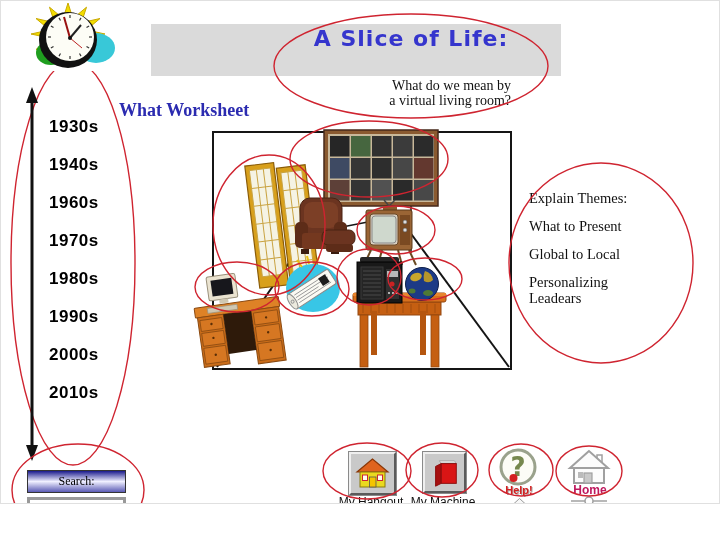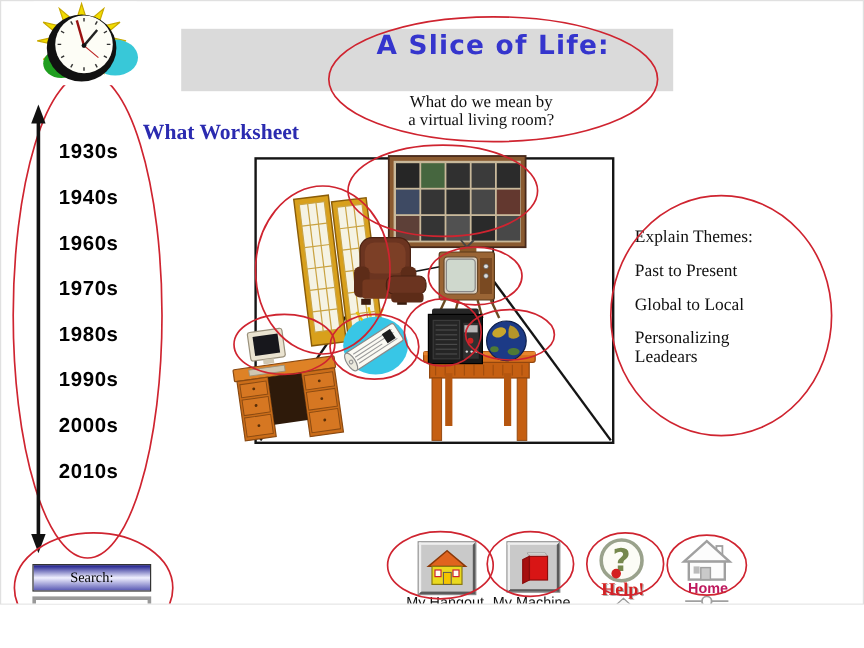--- a/index.html
+++ b/index.html
@@ -8,21 +8,21 @@
   svg.layer{position:absolute;left:0;top:0;}
   .scene{z-index:0;}
   .hi{z-index:6;pointer-events:none;}
   .red{fill:none;stroke:#cf2430;stroke-width:1.4;}
 
   .banner{position:absolute;left:150px;top:23px;width:410px;height:52px;background:#dadada;z-index:1;}
   .title1{position:absolute;left:250px;top:25px;width:320px;text-align:center;z-index:2;
           font-family:"DejaVu Sans",sans-serif;font-weight:bold;font-size:22px;color:#3535cd;letter-spacing:1px;}
   .title2{position:absolute;left:250px;top:51px;width:320px;text-align:center;z-index:2;
           font-family:"DejaVu Sans",sans-serif;font-weight:bold;font-size:16px;color:#c81e1e;letter-spacing:0.5px;}
-  .question{position:absolute;left:290px;top:77px;width:220px;text-align:center;z-index:2;
+  .question{position:absolute;left:290px;top:77px;width:220px;text-align:right;z-index:2;
             font-family:"Liberation Serif","DejaVu Serif",serif;font-size:14px;line-height:15px;color:#111;}
   .team{position:absolute;left:118px;top:99px;z-index:2;
         font-family:"Liberation Serif","DejaVu Serif",serif;font-weight:bold;font-size:18px;color:#2b2bb0;}
 
   .decades{position:absolute;left:48px;top:116px;z-index:2;}
   .decade{height:38px;font-weight:800;font-size:17px;color:#000;letter-spacing:0.5px;}
 
   .themes{position:absolute;left:528px;top:189px;width:126px;z-index:2;
           font-family:"Liberation Serif","DejaVu Serif",serif;font-size:14.5px;color:#111;}
   .themes p{margin:0 0 12px 0;line-height:16px;}
@@ -39,21 +39,21 @@
        box-shadow:0 0 0 1px #8a8a8a;}
   #btn-hangout{left:348px;top:451px;width:43px;height:39px;}
   #btn-journal{left:422px;top:451px;width:39px;height:37px;}
   .navlabel{position:absolute;text-align:center;z-index:2;font-family:Liberation Sans, sans-serif;font-size:12px;color:#111;}
   #lbl-hangout{left:322px;top:494px;width:96px;}
   #lbl-journal{left:404px;top:494px;width:76px;}
 
   .help-group{position:absolute;left:484px;top:444px;width:68px;height:68px;z-index:2;cursor:pointer;}
   .home-group{position:absolute;left:558px;top:444px;width:62px;height:64px;z-index:2;cursor:pointer;}
   .help-label{position:absolute;left:0;top:39px;width:100%;text-align:center;z-index:2;
-              font-family:Liberation Serif, serif;font-weight:bold;font-size:15px;color:#d42020;text-shadow:1px 1px 0 #b0b0b0;}
+              font-family:Liberation Sans, sans-serif;font-weight:bold;font-size:11px;color:#d42020;text-shadow:1px 1px 0 #b0b0b0;}
   .home-label{position:absolute;left:0;top:38px;width:100%;text-align:center;z-index:2;
               font-family:Liberation Sans, sans-serif;font-weight:bold;font-size:12px;color:#be185d;}
 </style>
 </head>
 <body>
 
 <div class="slide">
 
   <svg class="layer scene" width="720" height="540" viewBox="0 0 720 540">
 
@@ -304,21 +304,21 @@
 
       <div class="decade">2000s</div>
 
       <div class="decade">2010s</div>
     </div>
 
   <div class="themes">
     <p>Explain Themes:</p>
     <div>
 
-    <p>Past to Present</p>
+    <p>What to Present</p>
         <p>Global to Local</p>
         <p>Personalizing Leadears</p>
       </div>
   </div>
 
   <div class="search-label">Search:</div>
   <input class="search-input" type="text" value="" style="">
 
   <div class="btn" id="btn-hangout">
     <svg width="37" height="34" viewBox="0 0 37 34">

